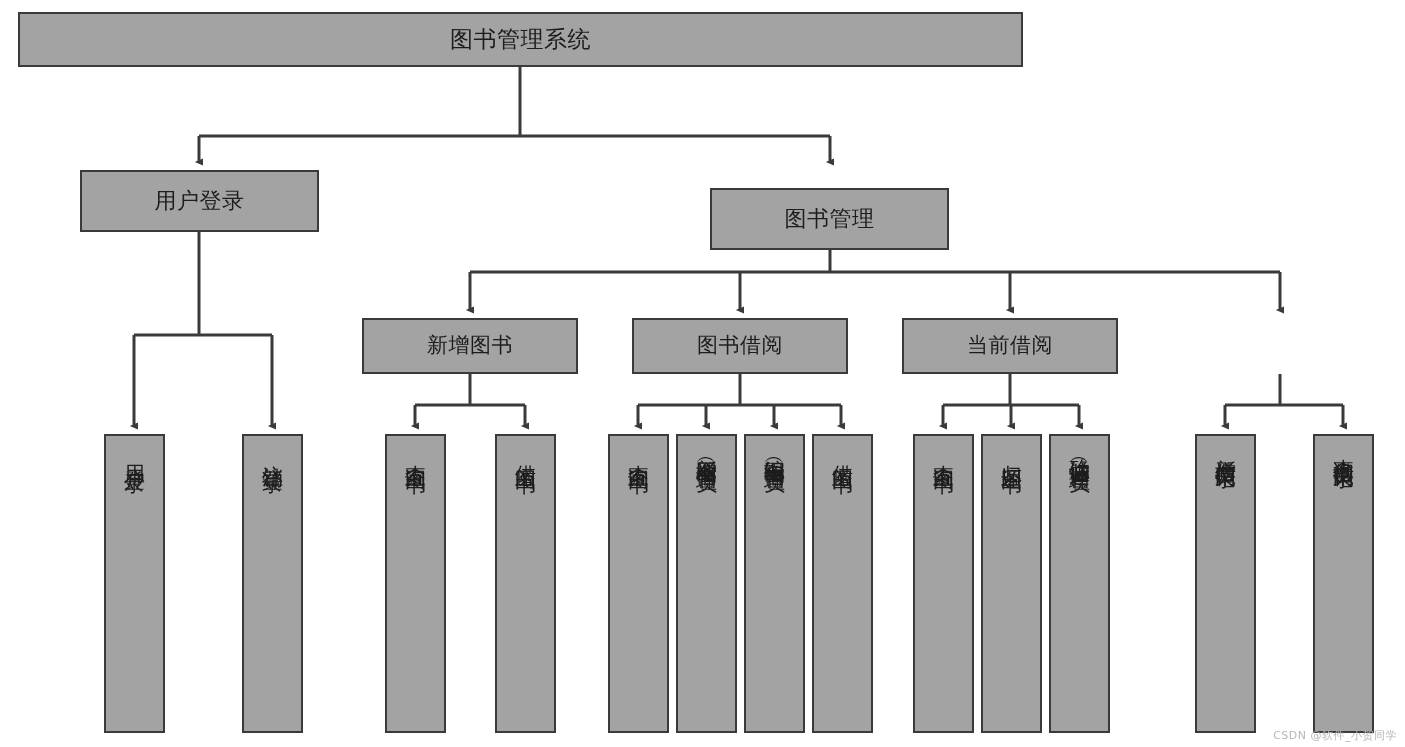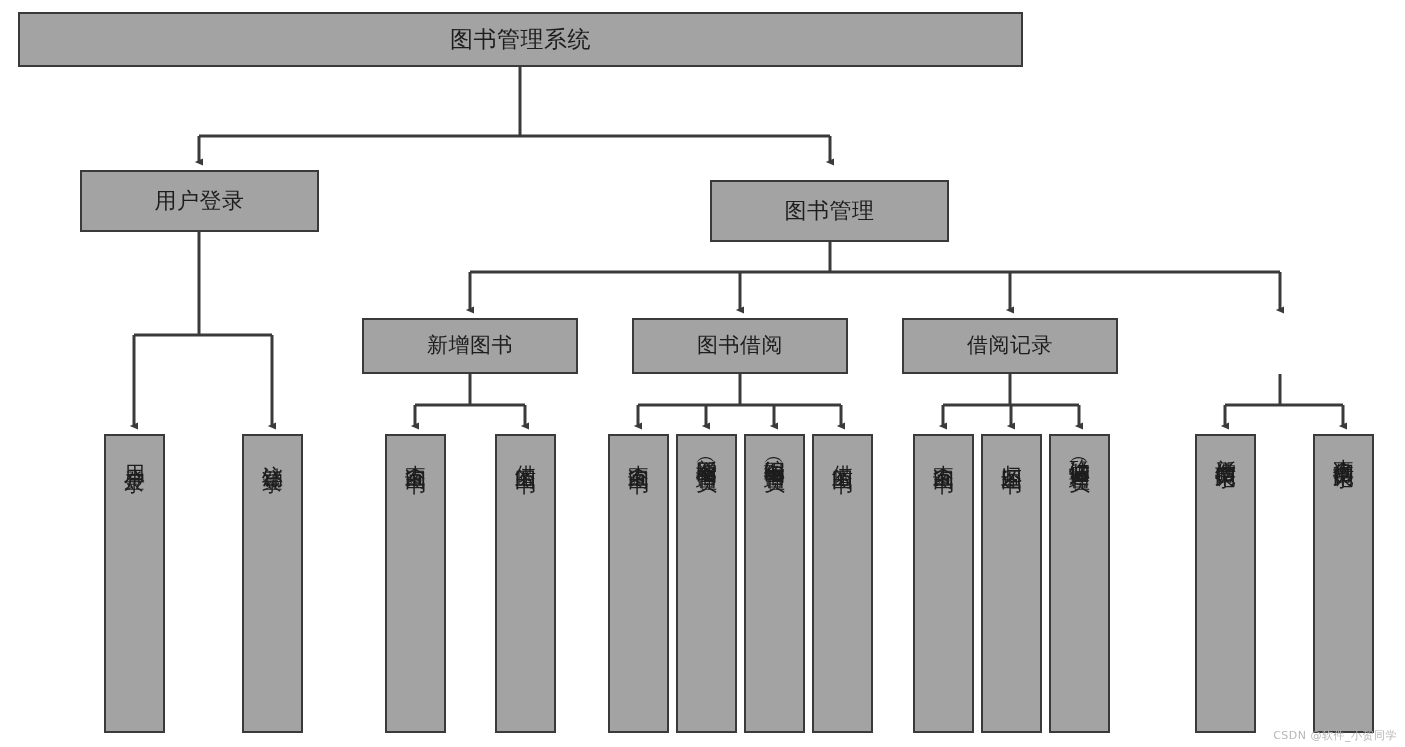--- a/index.html
+++ b/index.html
@@ -55,21 +55,21 @@
     font-size: 23px;
   }
   
   .node.branch {
     height: 62px;
   }
   .node.branch .node-label {
     font-size: 22px;
   }
   .node.b-user-login  { left: 80px;  top: 170px; width: 239px; }
-  .node.b-book-manage { left: 710px; top: 180px; width: 239px; }
+  .node.b-book-manage { left: 710px; top: 188px; width: 239px; }
   
   .node.sub {
     top: 318px;
     height: 56px;
   }
   .node.sub .node-label {
     font-size: 21px;
   }
   .node.s-new-book   { left: 362px;  width: 216px; }
   .node.s-borrow     { left: 632px;  width: 216px; }
@@ -186,21 +186,21 @@
     <span class="node-label">图书管理</span>
   </div>
 
   <div class="node sub s-new-book">
     <span class="node-label">新增图书</span>
   </div>
   <div class="node sub s-borrow">
     <span class="node-label">图书借阅</span>
   </div>
   <div class="node sub s-current">
-    <span class="node-label">借阅记录</span>
+    <span class="node-label">当前借阅</span>
   </div>
 
   <div class="node leaf g-login" style="left:104px;">
     <span class="node-label">用户登录</span>
   </div>
   <div class="node leaf g-login" style="left:242px;">
     <span class="node-label">注销登录</span>
   </div>
 
   <div class="node leaf g-newbook" style="left:385px;">

